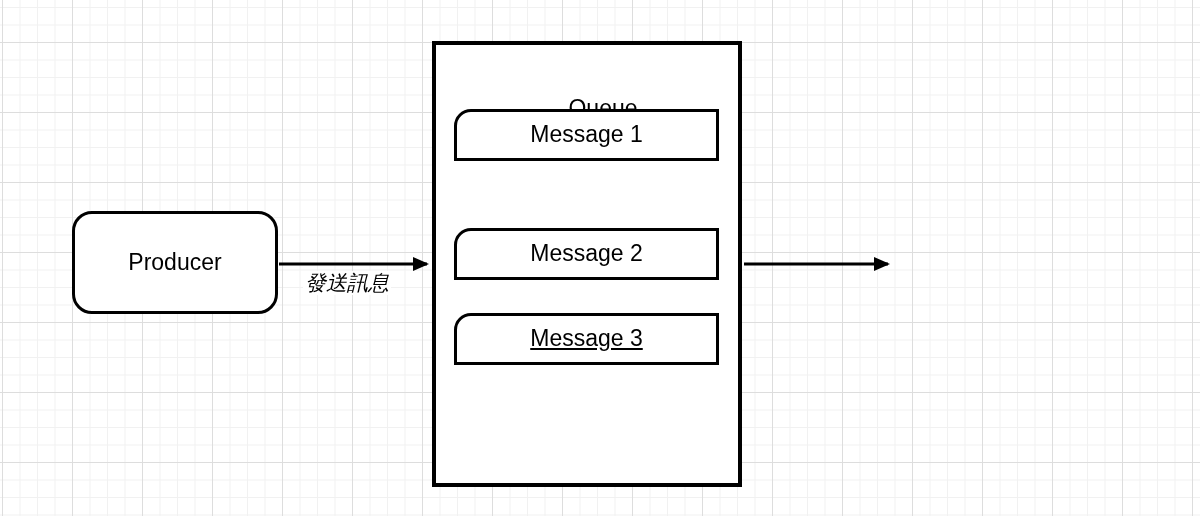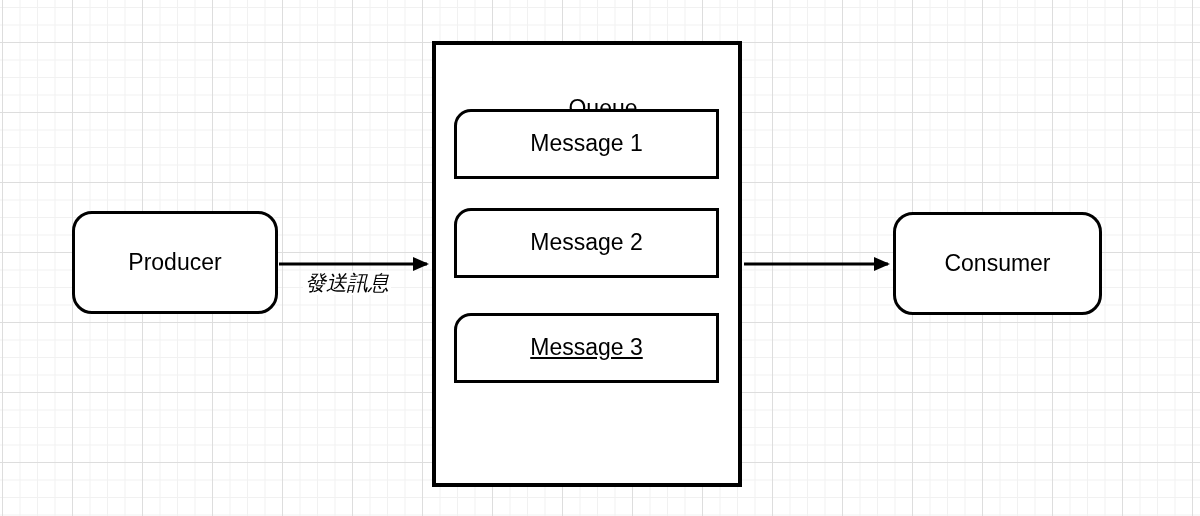--- a/index.html
+++ b/index.html
@@ -56,23 +56,23 @@
     background: #ffffff;
     border: 3px solid #000000;
     border-radius: 17px 0 0 0;
     display: flex;
     align-items: center;
     justify-content: center;
     font-size: 23px;
     line-height: 1.2;
     text-align: center;
   }
-  .message       { left: 454px; width: 265px; height: 70px; }
+  .message       { left: 454px; width: 265px; height: 52px; }
   .message-1     { top: 109px; }
-  .message-2     { top: 208px; justify-content: center; }
+  .message-2     { top: 228px; justify-content: center; }
   .message-3     { top: 313px; text-decoration: underline; }
   .edges-svg {
     position: absolute;
     left: 0; top: 0;
     width: 1200px; height: 516px;
     pointer-events: none;
   }
   .edge-label {
     position: absolute;
     transform: translateX(-50%);
@@ -111,19 +111,16 @@
   <div class="message message-1">
     <span>Message 1</span>
   </div>
   <div class="message message-2">
     <span>Message 2</span>
   </div>
   <div class="message message-3">
     <span>Message 3</span>
   </div>
 
-  <div class="node node-consumer">
-    <span>Consumer</span>
-  </div>
 
   <div class="edge-label edge-label-1">發送訊息</div>
 
 </div>
 
 </body></html>

